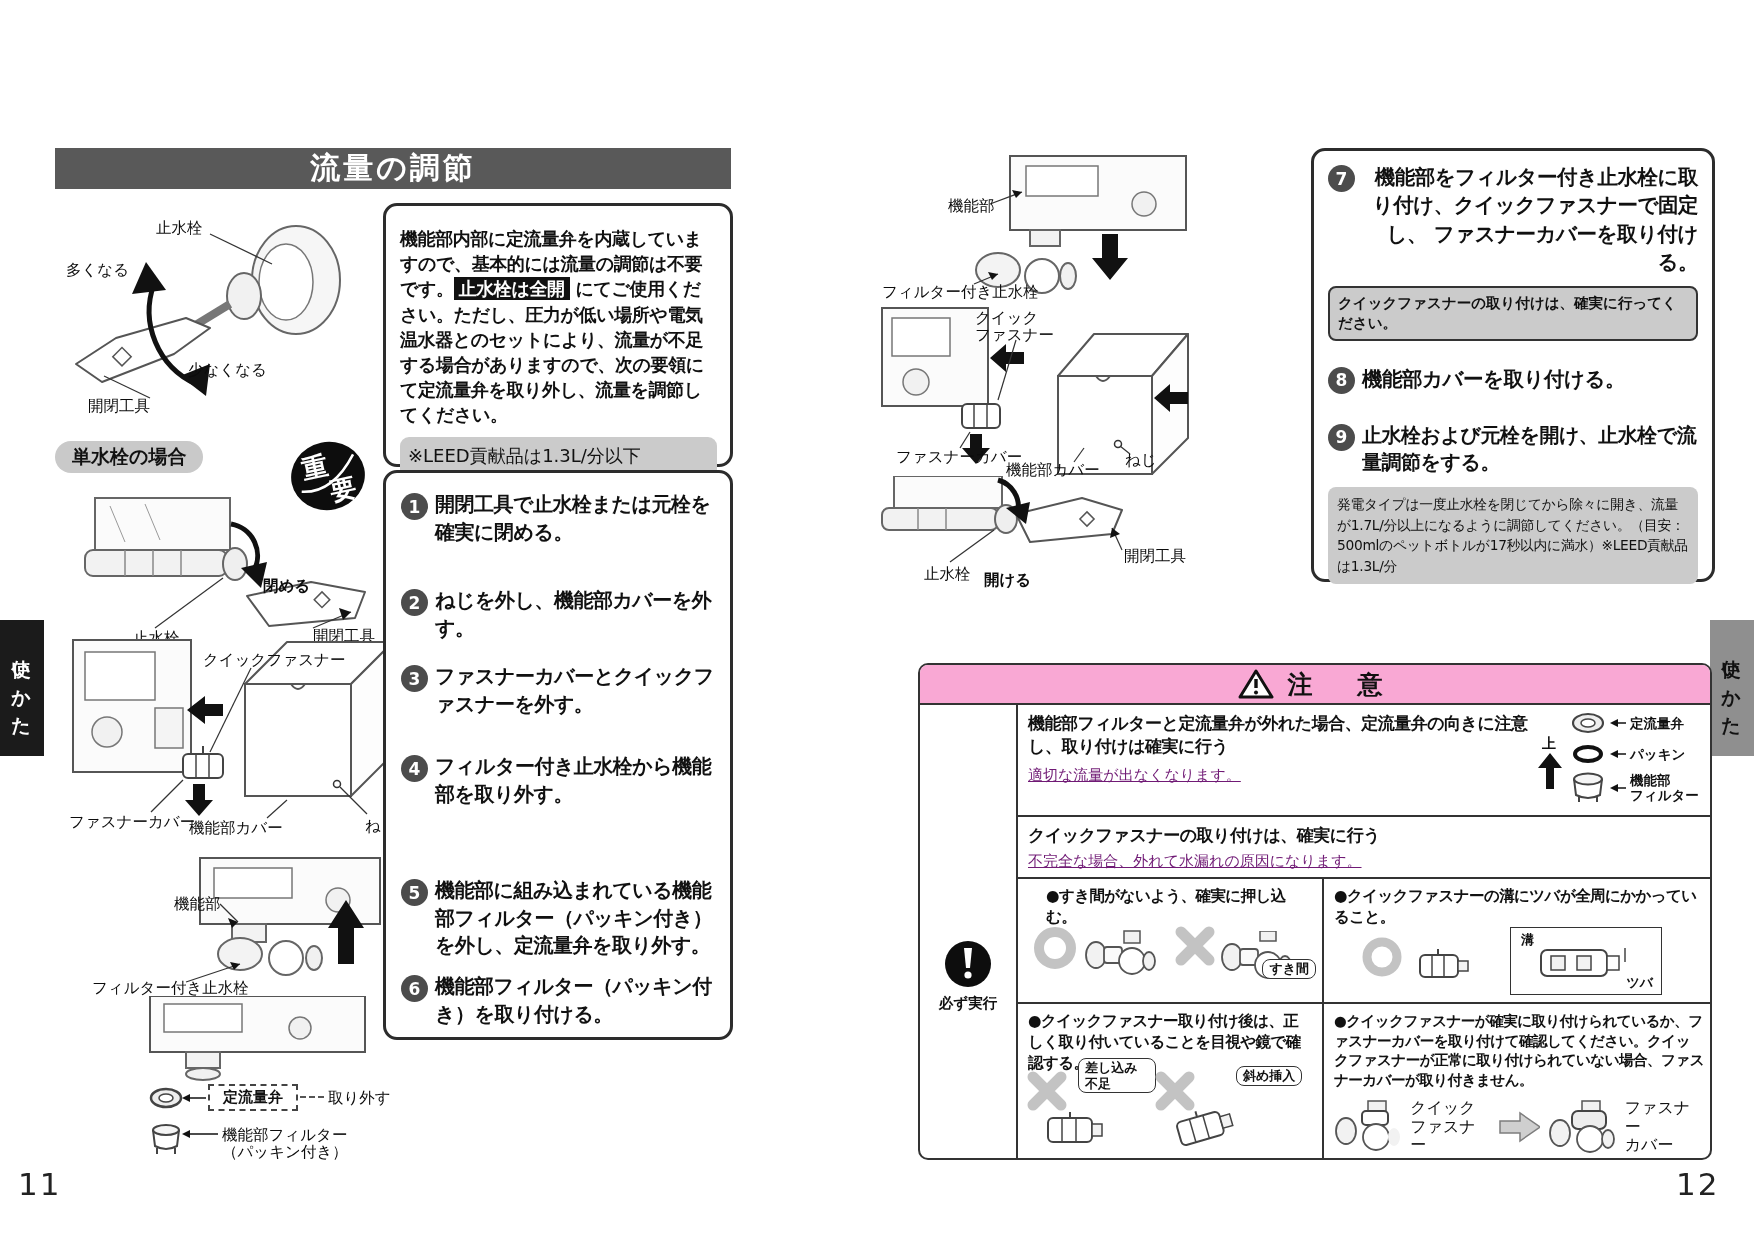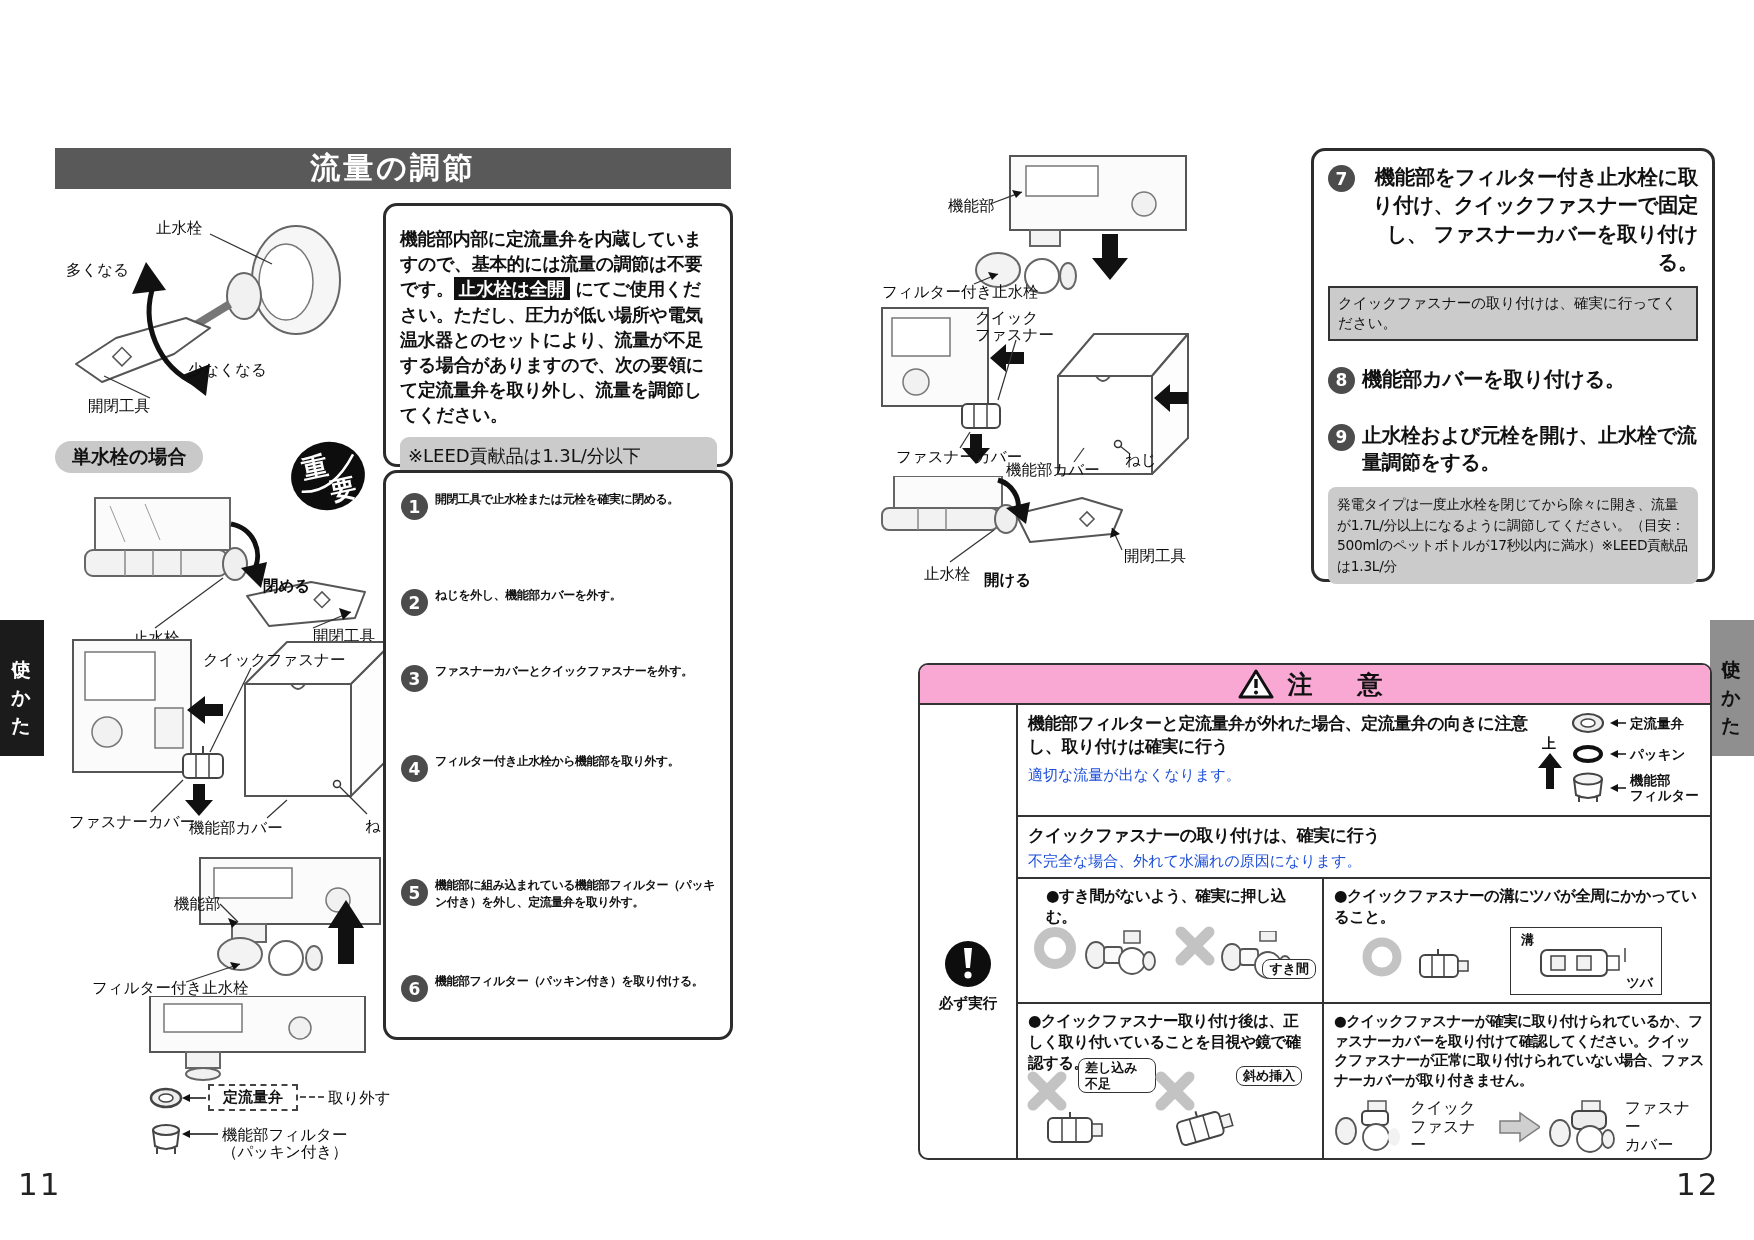--- a/index.html
+++ b/index.html
@@ -36,41 +36,41 @@
   .badge span { position:absolute; font-size:26px; font-weight:700; }
 
   .fig { position:absolute; }
   .lbl { position:absolute; font-size:15.5px; font-weight:500; white-space:nowrap; color:#0c0c0c; }
   .lbl-b { font-weight:700; }
 
   .steps-left { left:383px; top:470px; width:350px; height:570px; }
   .step { position:absolute; left:15px; width:318px; display:flex; gap:7px; }
   .num-circle { flex:0 0 auto; width:27px; height:27px; border-radius:50%; background:#4c4c4c; color:#fff;
                 font-size:17px; font-weight:700; display:flex; align-items:center; justify-content:center; margin-top:2px; }
-  .step-text { font-size:12px; font-weight:700; line-height:1.38; letter-spacing:-0.5px; }
+  .step-text { font-size:20px; font-weight:700; line-height:1.38; letter-spacing:-0.5px; }
 
   .steps-right { left:1311px; top:148px; width:404px; height:434px; padding:12px 14px 10px 14px; }
   .stepR { display:flex; gap:7px; }
-  .note7 { border:2.5px solid #333; border-radius:0; background:#cbcbcb; padding:5px 8px;
-           font-size:14.5px; font-weight:400; line-height:1.4; margin-top:10px; }
+  .note7 { border:2.5px solid #333; border-radius:8px; background:#cbcbcb; padding:5px 8px;
+           font-size:14.5px; font-weight:700; line-height:1.4; margin-top:10px; }
   .note9 { background:#cbcbcb; border-radius:8px; padding:7px 9px; font-size:13.8px; font-weight:400;
            line-height:1.5; margin-top:10px; letter-spacing:-0.3px; }
 
   
   .caution { position:absolute; left:918px; top:663px; width:794px; height:497px; border:2.5px solid #333;
              border-radius:10px; background:#fff; overflow:hidden; }
   .c-header { position:absolute; left:0; top:0; width:100%; height:40px; background:#f9a8d4; border-bottom:2px solid #333;
               display:flex; align-items:center; justify-content:center; gap:14px; }
   .c-header .txt { font-size:25px; font-weight:700; letter-spacing:10px; }
   .c-leftcol { position:absolute; left:0; top:40px; width:98px; height:457px; border-right:2px solid #333;
                display:flex; flex-direction:column; align-items:center; justify-content:center; padding-top:84px; }
   .c-leftcol .mlabel { font-size:14.5px; font-weight:700; margin-top:5px; }
   .c-cell { position:absolute; padding:7px 10px; }
   .c-head-txt { font-size:17px; font-weight:700; line-height:1.38; letter-spacing:-0.5px; }
-  .c-body-txt { font-size:15px; font-weight:400; line-height:1.4; margin-top:6px; color:#1d4ed8; }
+  .c-body-txt { font-size:15px; font-weight:400; line-height:1.4; margin-top:6px; color:#701a75;text-decoration:underline; }
   .c-bullet { font-size:15.5px; font-weight:700; line-height:1.35; letter-spacing:-0.6px; }
   .c-bullet-sm { font-size:14.6px; font-weight:700; line-height:1.34; letter-spacing:-0.6px; }
   .bb { border-bottom:2px solid #333; }
   .br { border-right:2px solid #333; }
   .callout { position:absolute; border:1.5px solid #333; border-radius:8px; background:#fff; font-size:13px;
              font-weight:600; padding:1px 6px; white-space:nowrap; line-height:1.2; }
   .callout2 { text-align:left; white-space:normal; width:78px; }
   .partrow { display:flex; align-items:center; gap:4px; }
   .partrow .plabel { font-size:13.5px; font-weight:600; line-height:1.1; white-space:nowrap; }
   .minibox { position:absolute; border:1.5px solid #333; background:#fff; }

